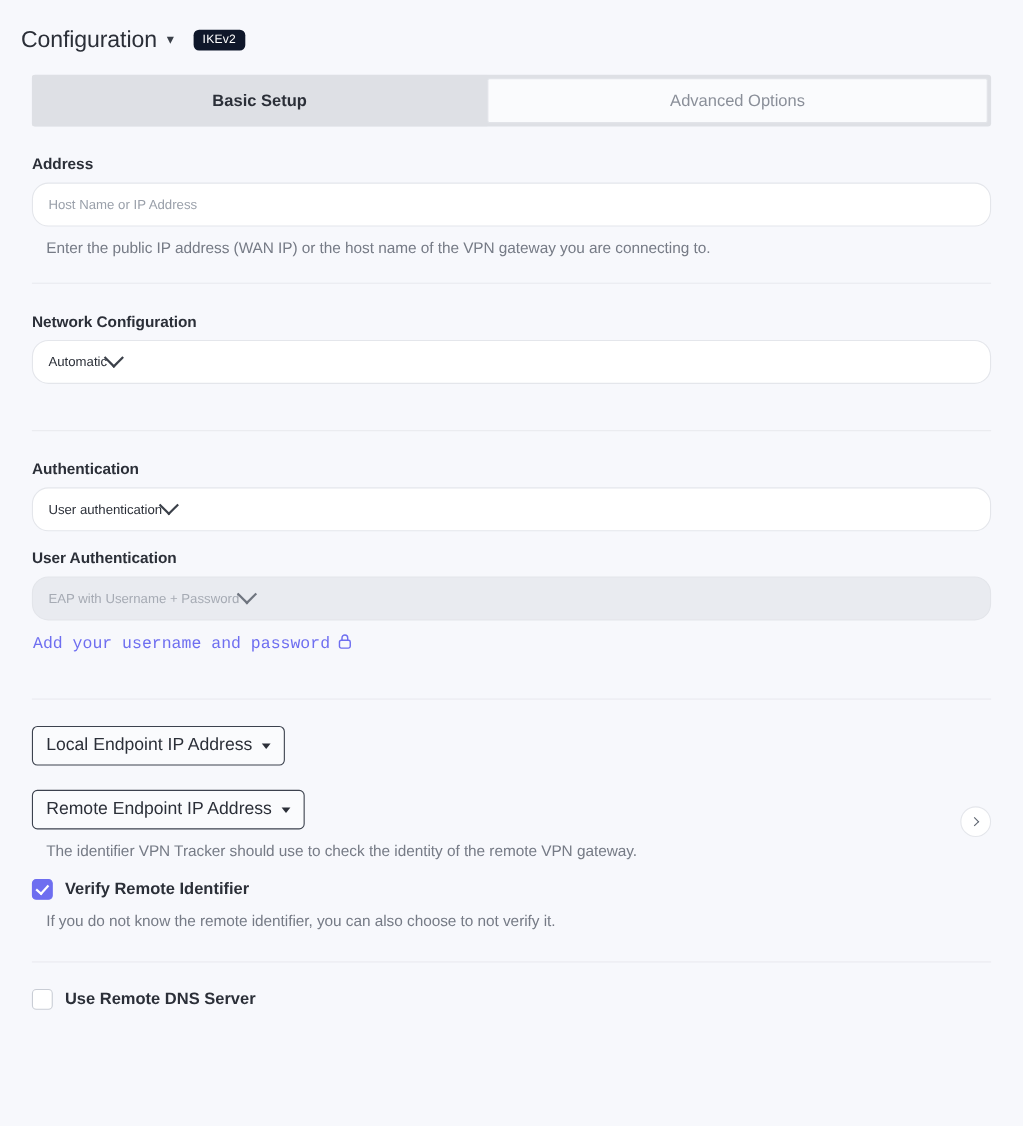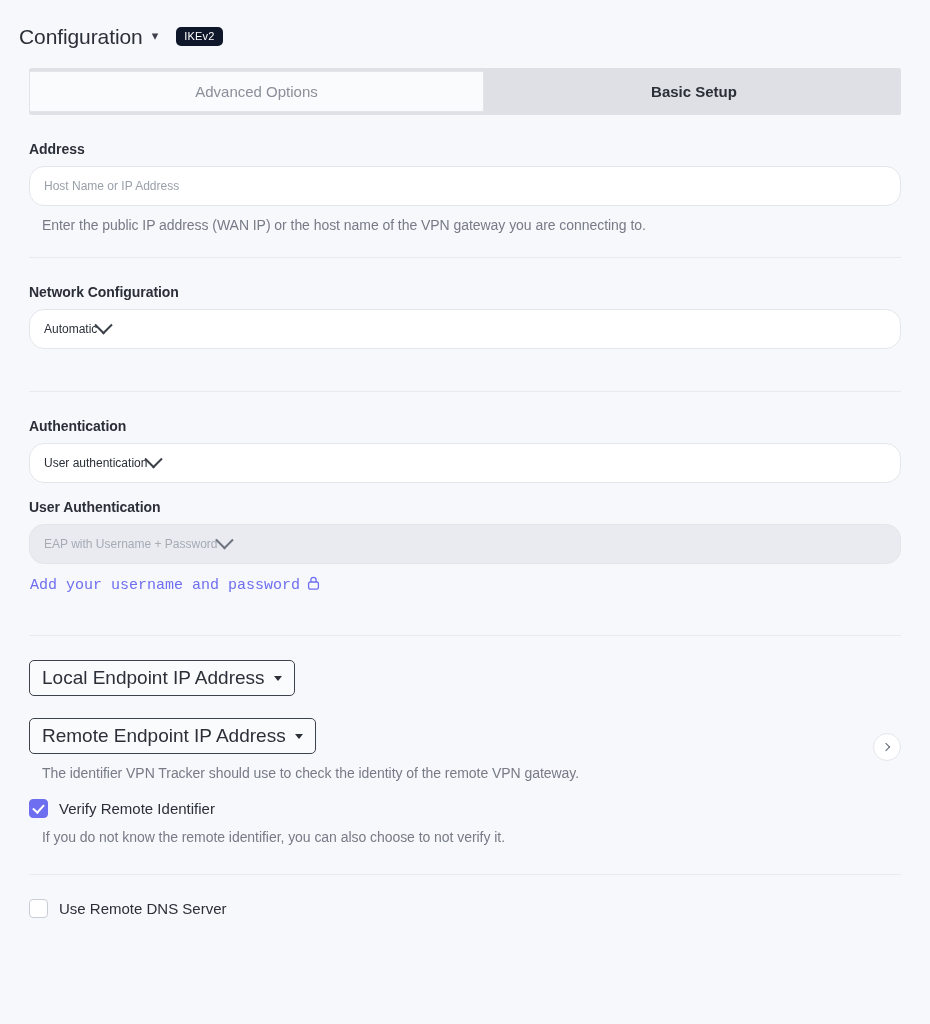--- a/index.html
+++ b/index.html
@@ -77,29 +77,29 @@
   .link-row {
     display: flex; align-items: center; gap: 7px;
     margin: 12px 0 0 1px; font-size: 15px; color: #6e6ef0; cursor: pointer; font-family: Liberation Mono, monospace;
   }
 
   
   .btn-dd {
     display: inline-flex; align-items: center; gap: 9px;
     height: 36px; padding: 0 12px; background: #fafbfd;
     border: 1px solid #3c424e; border-radius: 5px;
-    font-size: 19px; color: #2b2f38; cursor: default;
+    font-size: 16px; color: #2b2f38; cursor: default;
   }
   .caret-sm {
     width: 0; height: 0; border-left: 4.5px solid transparent;
     border-right: 4.5px solid transparent; border-top: 5.5px solid #2b2f38;
   }
 
   
-  .check-row { display: flex; align-items: center; gap: 11px; margin-top: 18px; }
+  .check-row { display: flex; align-items: center; gap: 11px; margin-top: 18px; font-weight: bold; }
   .cbox {
     width: 19px; height: 19px; border-radius: 4px; flex: 0 0 auto;
     display: flex; align-items: center; justify-content: center;
   }
   .cbox.on { background: #6e6ef0; border: 1px solid #6e6ef0; }
   .cbox.off { background: #ffffff; border: 1px solid #c9cdd5; }
   .cbox.on::after {
     content: ""; width: 5px; height: 9px; margin-top: -2px;
     border-right: 2px solid #fff; border-bottom: 2px solid #fff;
     transform: rotate(42deg);
@@ -125,22 +125,22 @@
 
 <div class="page">
 
   <div class="header">
     <span class="title">Configuration</span>
     <span class="title-caret">▾</span>
     <span class="badge">IKEv2</span>
   </div>
 
   <div class="tabs">
+    <div class="tab active">Basic Setup</div>
     <div class="tab inactive">Advanced Options</div>
-    <div class="tab active">Basic Setup</div>
   </div>
 
   <div class="body">
 
     <div class="field-label">Address</div>
     <div class="input">
       <span class="ph">Host Name or IP Address</span>
     </div>
     <div class="helper">Enter the public IP address (WAN IP) or the host name of the VPN gateway you are connecting to.</div>
     <div class="divider"></div>

